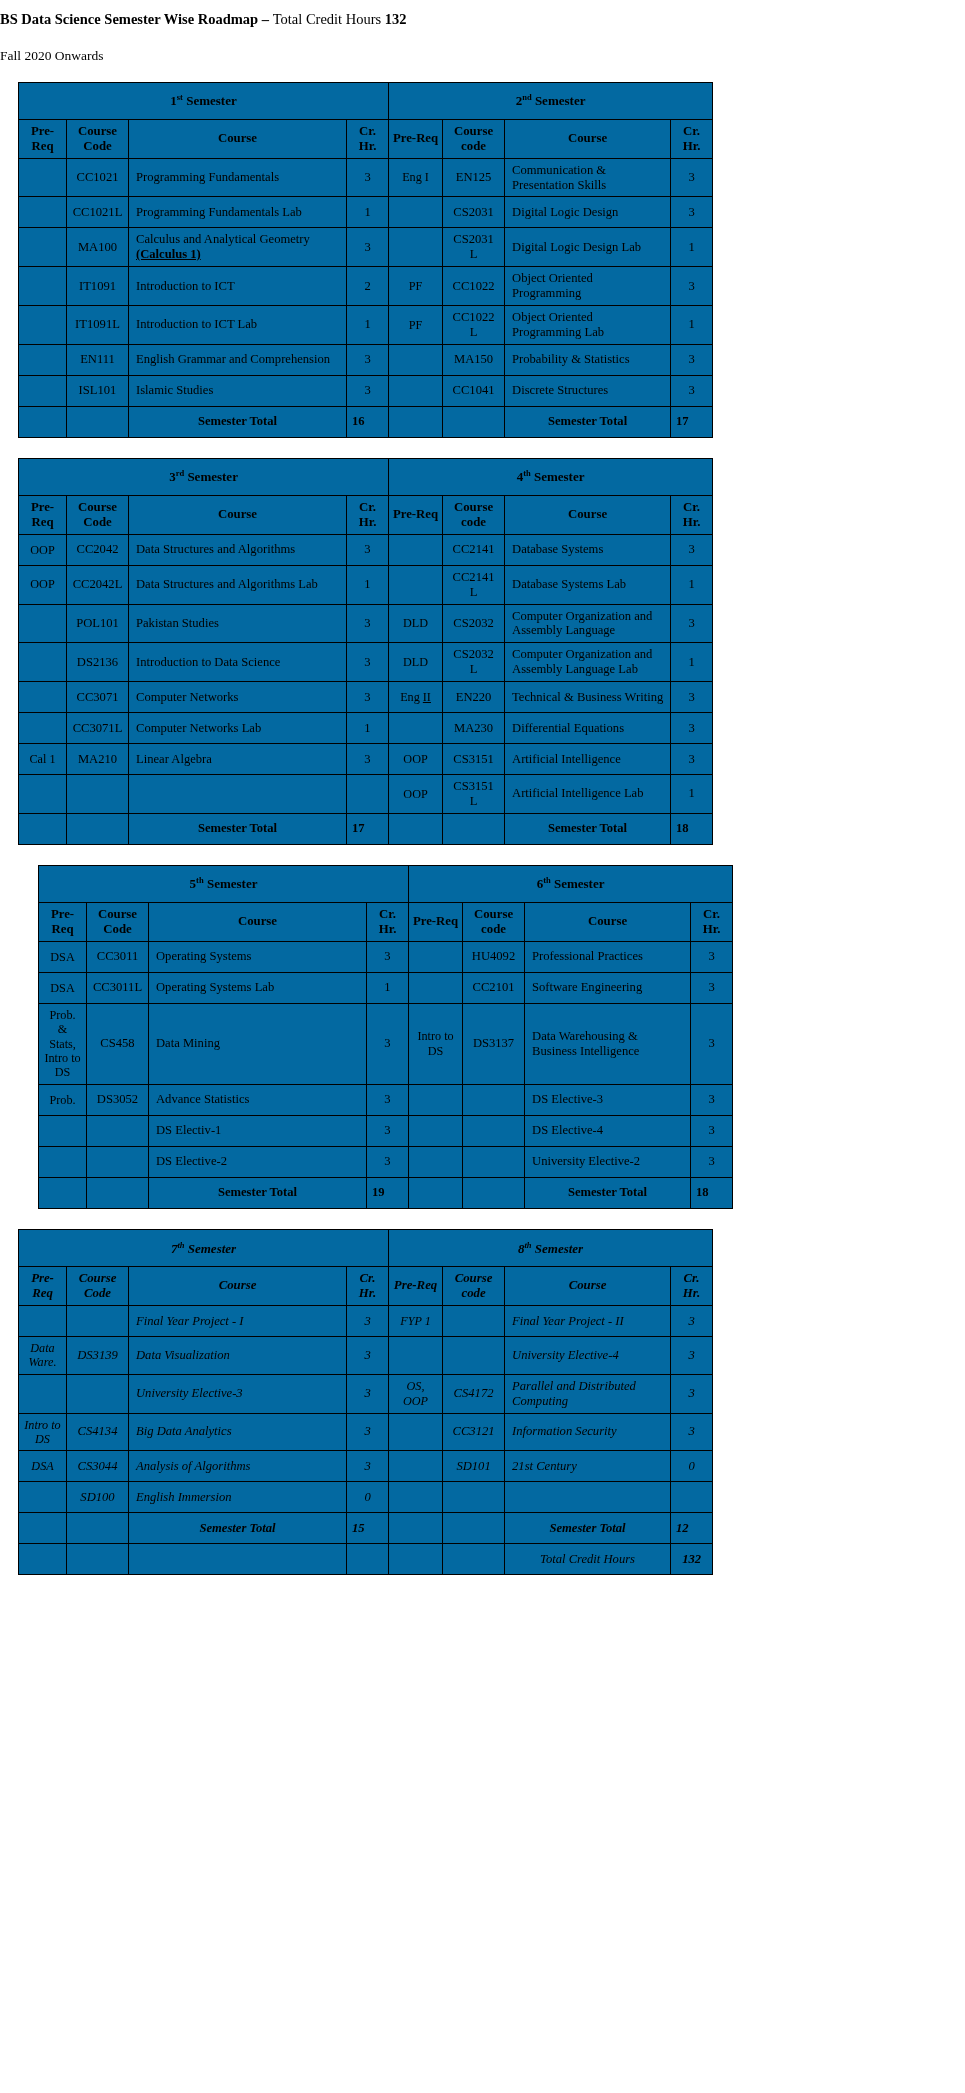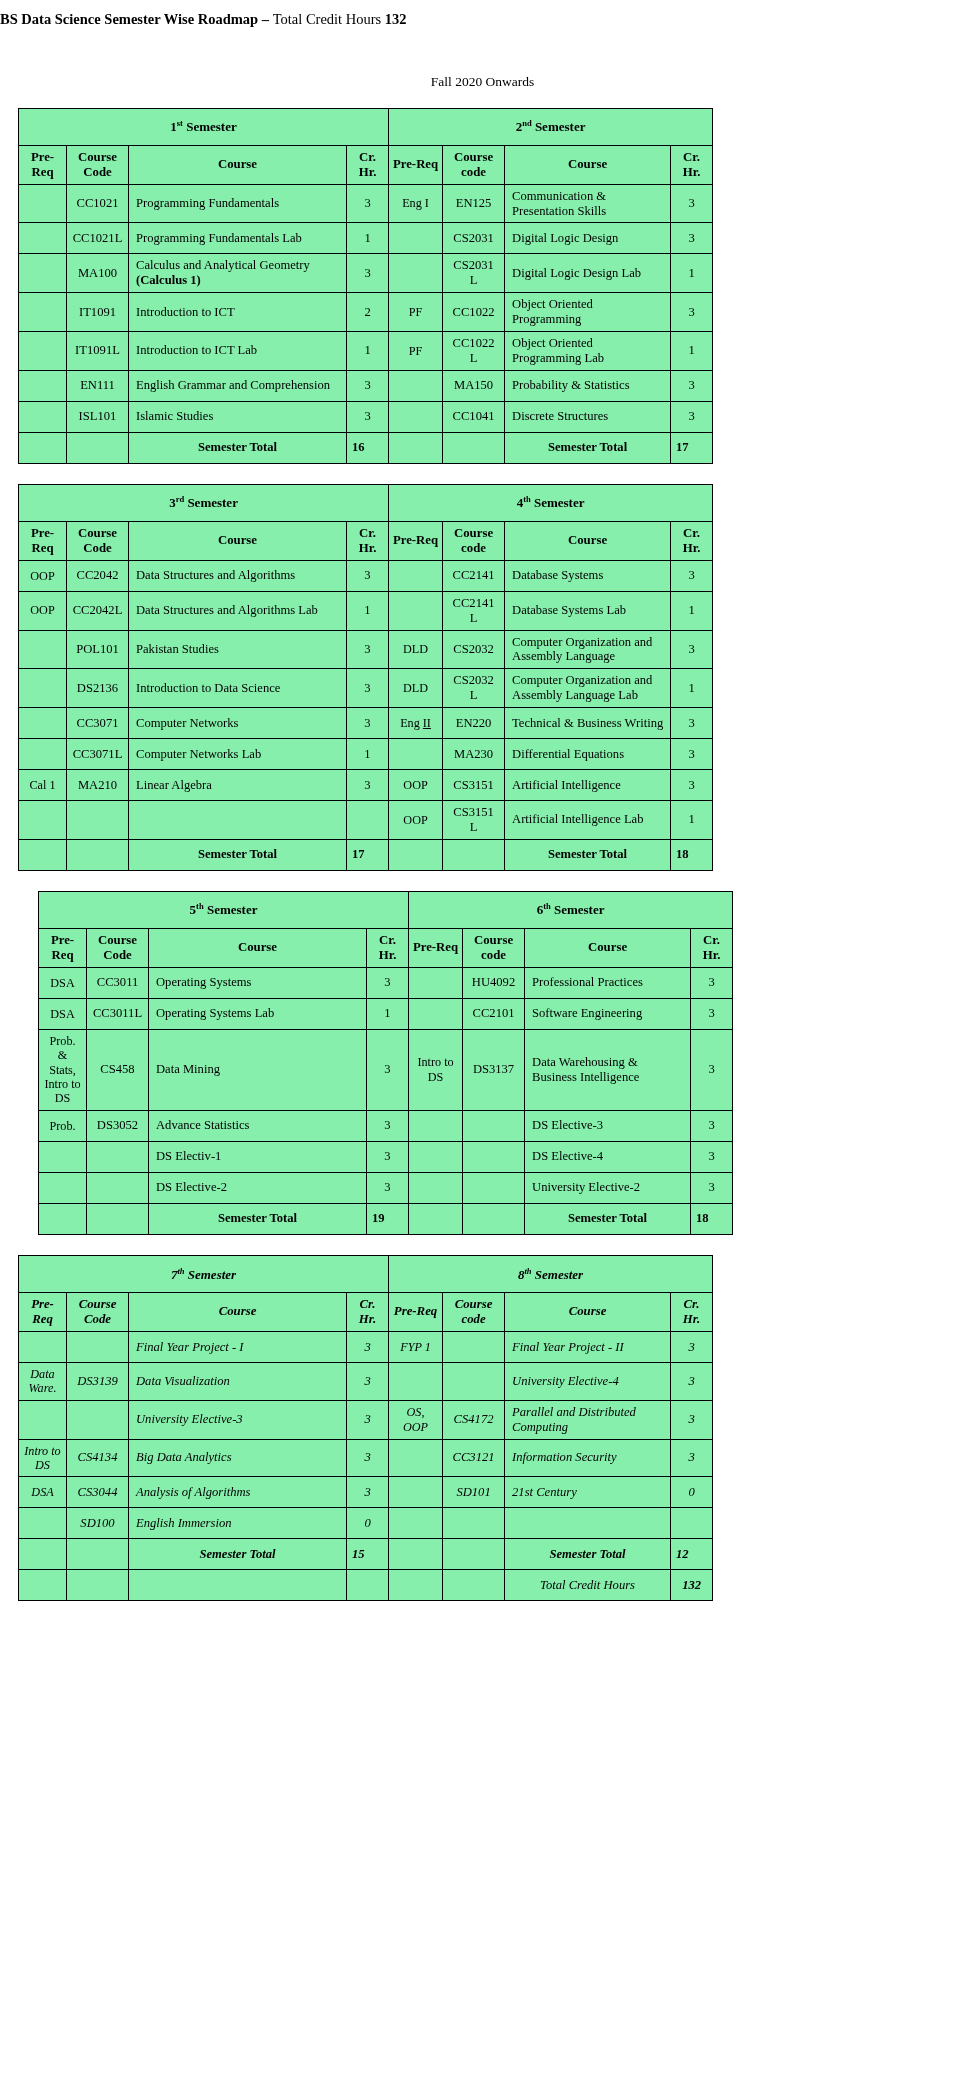--- a/index.html
+++ b/index.html
@@ -27,37 +27,36 @@
     line-height: 1.35;
     font-family: "Liberation Serif", "DejaVu Serif", serif;
   }
   .doc-title .t-bold {
     font-weight: bold;
   }
   .doc-title .t-reg {
     font-weight: normal;
   }
   .doc-subtitle {
-    text-align: center;
     font-size: 13.5px;
-    margin-top: 44px;
+    margin-top: 18px;
     margin-bottom: 0;
     font-weight: normal;
   }
 
   .tbl-wrap {
     padding: 0 18px 0 18px;
     box-sizing: border-box;
   }
   table.roadmap {
     border-collapse: collapse;
     width: 694px;
     margin: 0 8px 0 0;
     table-layout: fixed;
-    background: #86efac;
+    background: #0369a1;
   }
   table.roadmap td, table.roadmap th {
     border: 1px solid #000;
     padding: 4px 5px;
     font-size: 12.6px;
     line-height: 1.18;
     vertical-align: middle;
     font-weight: normal;
     word-wrap: break-word;
     overflow-wrap: break-word;
@@ -106,21 +105,21 @@
     font-weight: bold;
   }
   table.roadmap td.grand-label {
     text-align: center;
     font-weight: normal;
   }
   table.roadmap td.grand-val {
     text-align: center;
     font-weight: bold;
   }
-  .bold-inline { font-weight: bold; }
+  .bold-inline { font-weight: bold; text-decoration: underline; }
 
   
   col.w-prereq { width: 48px; }
   col.w-code   { width: 62px; }
   col.w-course { width: 218px; }
   col.w-cr     { width: 42px; }
   col.w-prereq2 { width: 54px; }
   col.w-code2   { width: 62px; }
   col.w-course2 { width: 166px; }
   col.w-cr2     { width: 42px; }

